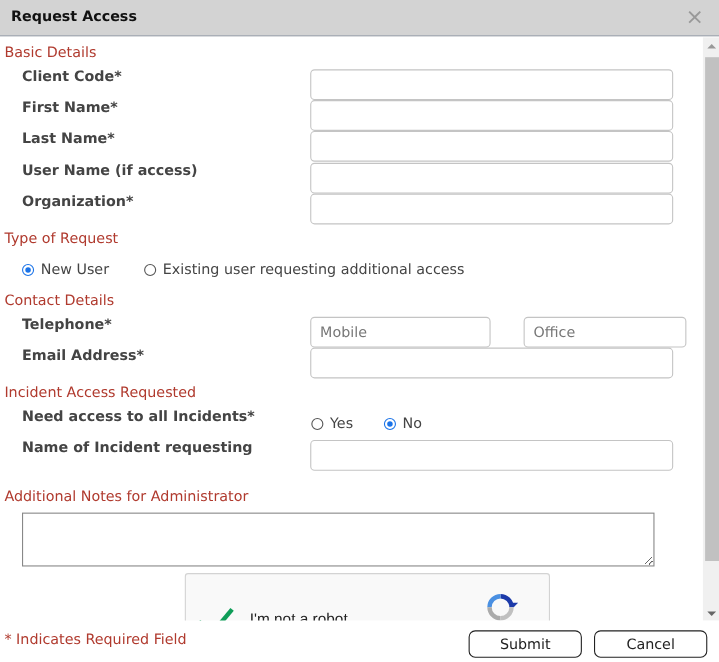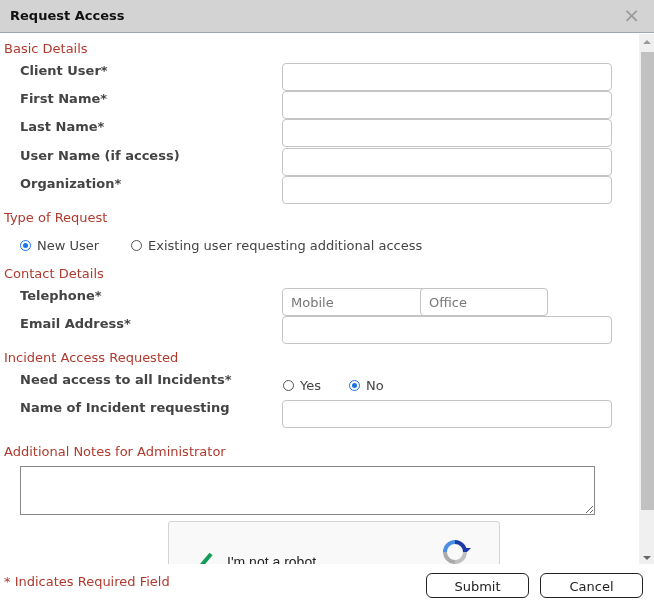--- a/index.html
+++ b/index.html
@@ -45,21 +45,21 @@
 <body>
 
 <div class="titlebar">
   <span class="title">Request Access</span>
   <span class="close">×</span>
 </div>
 
 <div class="content">
   <div class="section" style="top:7px">Basic Details</div>
 
-  <div class="label" style="top:29px">Client User*</div>
+  <div class="label" style="top:29px">Client Code*</div>
   <input class="input" style="top: 29px;" value="">
 
   <div class="label" style="top:57px">First Name*</div>
   <input class="input" style="top: 57px;" value="">
 
   <div class="label" style="top:85px">Last Name*</div>
   <input class="input" style="top: 85px;" value="">
 
   <div class="label" style="top:114px">User Name (if access)</div>
   <input class="input" style="top: 114px;" value="">
@@ -73,21 +73,21 @@
     <span>New User</span>
   </div>
   <div class="radio-row" style="left:131px; top:204px">
     <span class="radio"></span>
     <span>Existing user requesting additional access</span>
   </div>
 
   <div class="section" style="top:232px">Contact Details</div>
   <div class="label" style="top:254px">Telephone*</div>
   <input class="input" style="top: 254px; width: 164px;" placeholder="Mobile">
-  <input class="input" style="top: 254px; left: 420px; width: 128px;" placeholder="Office">
+  <input class="input" style="top: 254px; left: 476px; width: 148px;" placeholder="Office">
 
   <div class="label" style="top:282px">Email Address*</div>
   <input class="input" style="top: 282px;" value="">
 
   <div class="section" style="top:316px">Incident Access Requested</div>
   <div class="label" style="top:338px">Need access to all Incidents*</div>
   <div class="radio-row" style="left:283px; top:344px">
     <span class="radio"></span>
     <span>Yes</span>
   </div>

